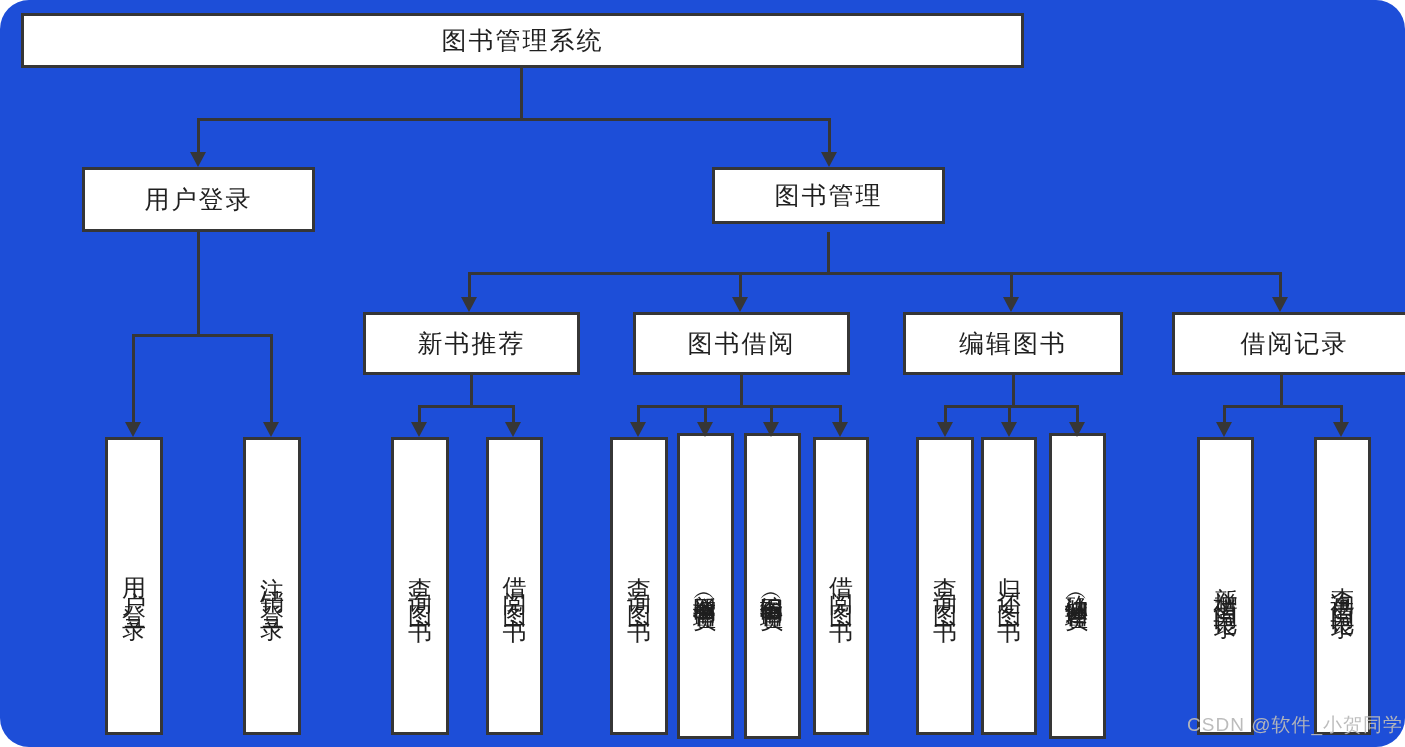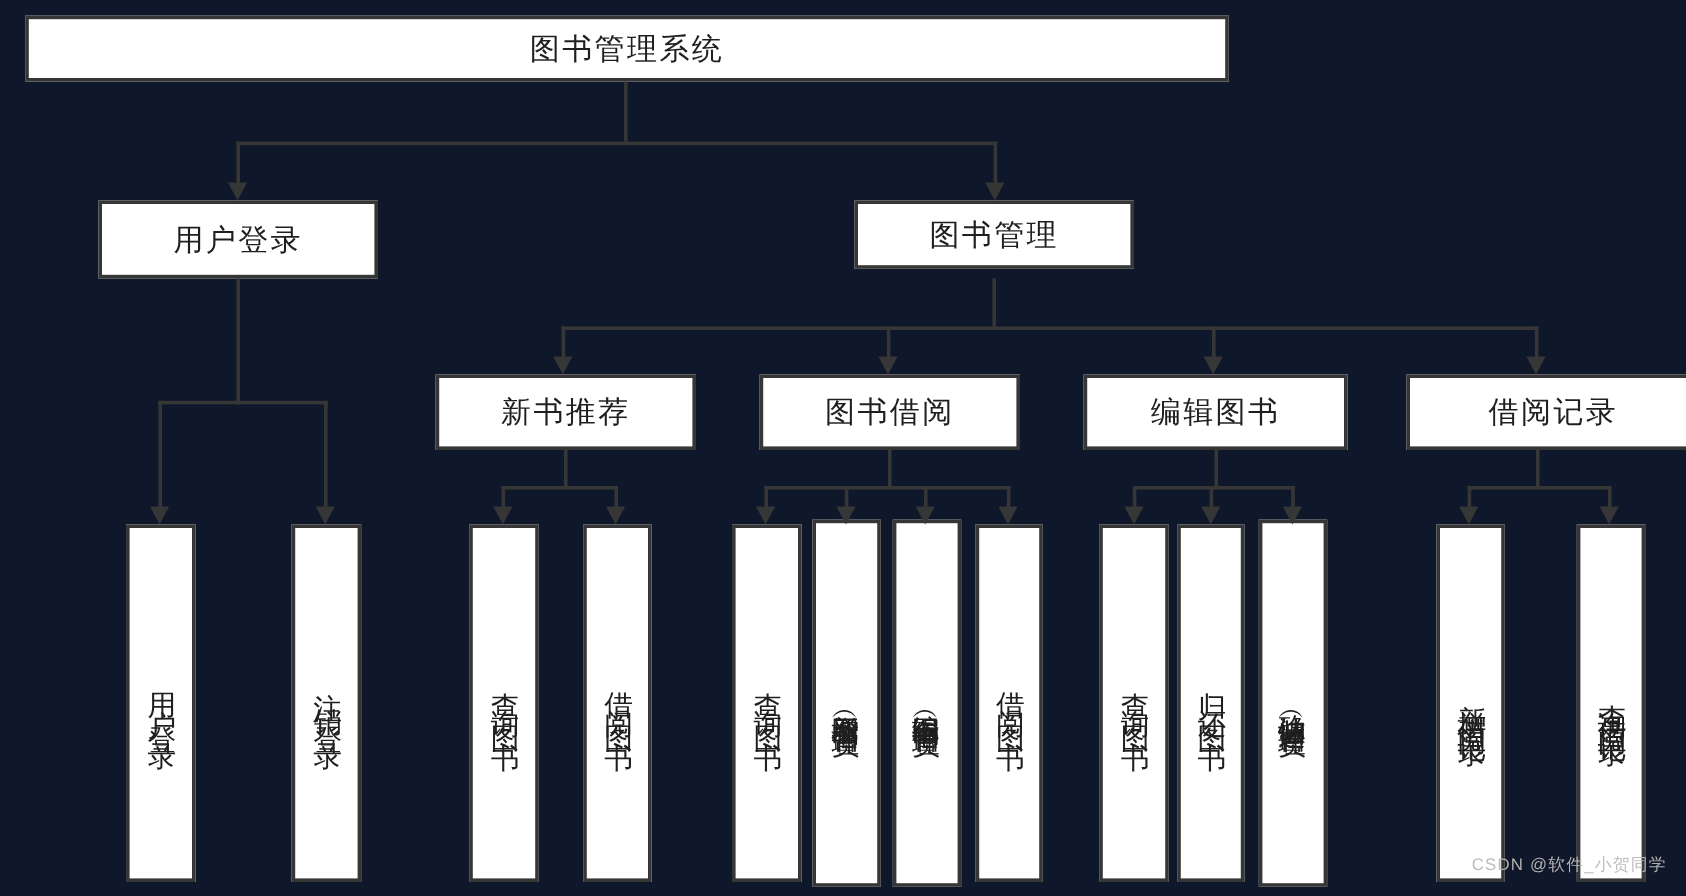--- a/index.html
+++ b/index.html
@@ -1,19 +1,19 @@
 <!DOCTYPE html>
 <html><head>
 <meta charset="utf-8">
 <style>
   html,body{margin:0;padding:0;background:#ffffff;}
   #canvas{
-    position:relative;width:1405px;height:747px;background:#0f172a;
+    position:relative;width:1405px;height:747px;background:#1d4ed8;
     font-family:"Liberation Sans","DejaVu Sans",sans-serif;
-    color:#1f1f1f;overflow:hidden;
+    color:#1f1f1f;overflow:hidden;border-radius:29px;
   }
   .box{
     position:absolute;box-sizing:border-box;border:3px solid #363636;background:#ffffff;
     display:flex;align-items:center;justify-content:center;
     font-size:25px;letter-spacing:2px;color:#1f1f1f;
   }
   .vbox{
     position:absolute;box-sizing:border-box;border:3px solid #363636;background:#ffffff;
     display:flex;align-items:center;justify-content:center;
     writing-mode:vertical-rl;text-orientation:mixed;
@@ -22,22 +22,22 @@
   }
   .vbox.six{letter-spacing:6px;}
   .vbox.long{font-size:23px;letter-spacing:2px;}
   .edge{position:absolute;background:#363636;}
   .head{
     position:absolute;width:0;height:0;
     border-left:8px solid transparent;border-right:8px solid transparent;
     border-top:15px solid #363636;
   }
   .watermark{
-    position:absolute;right:16px;top:712px;z-index:5;
-    font-size:14px;letter-spacing:1px;color:#b9b9b9;opacity:0.95;
+    position:absolute;right:2px;top:712px;z-index:5;
+    font-size:19px;letter-spacing:1px;color:#b9b9b9;opacity:0.95;
     white-space:nowrap;
   }
 </style>
 </head>
 <body>
 
 <div id="canvas">
 
   <div class="box" style="left:21px;top:13px;width:1003px;height:55px;">图书管理系统</div>
 

